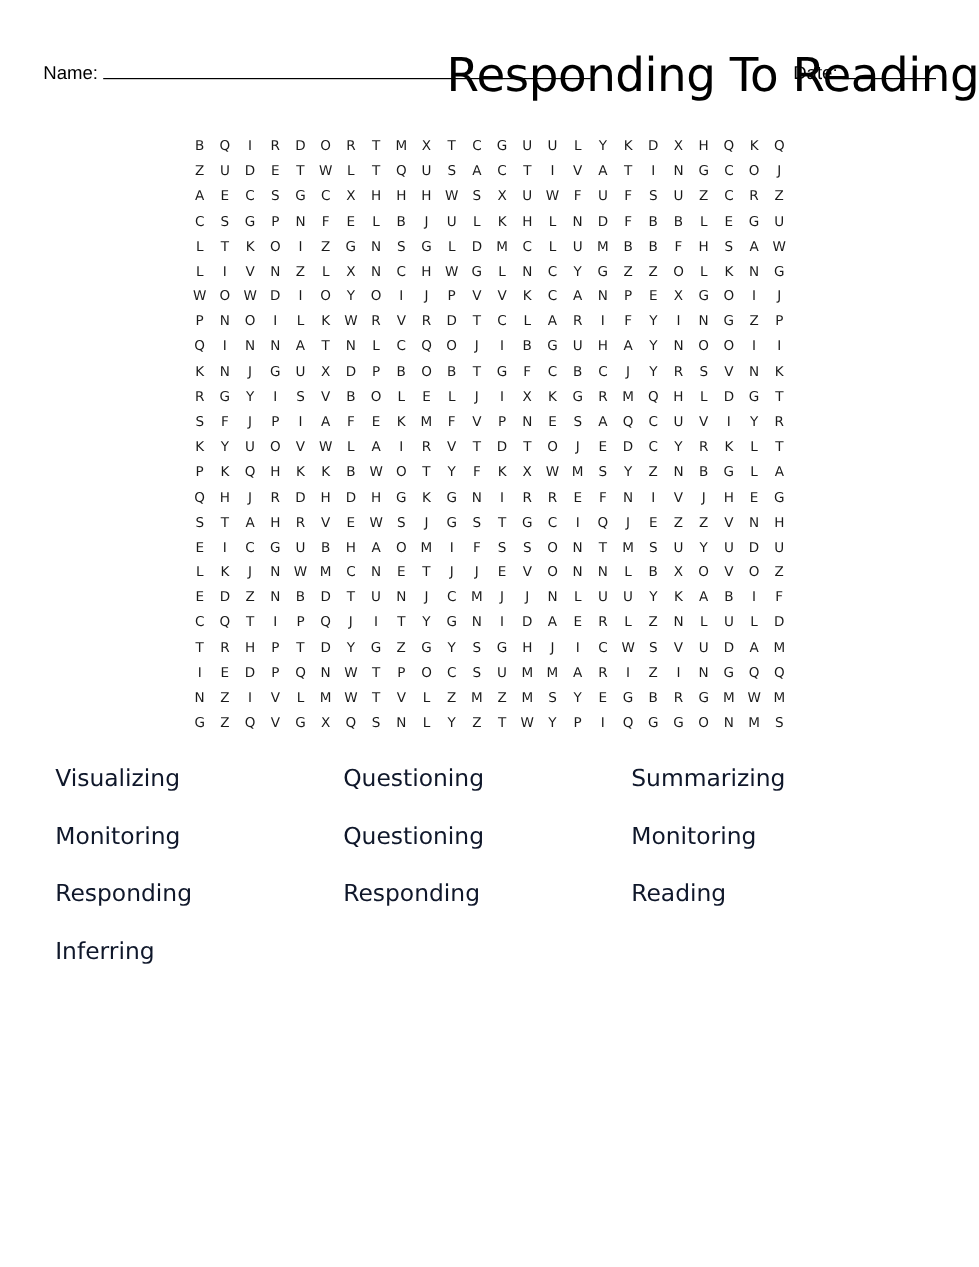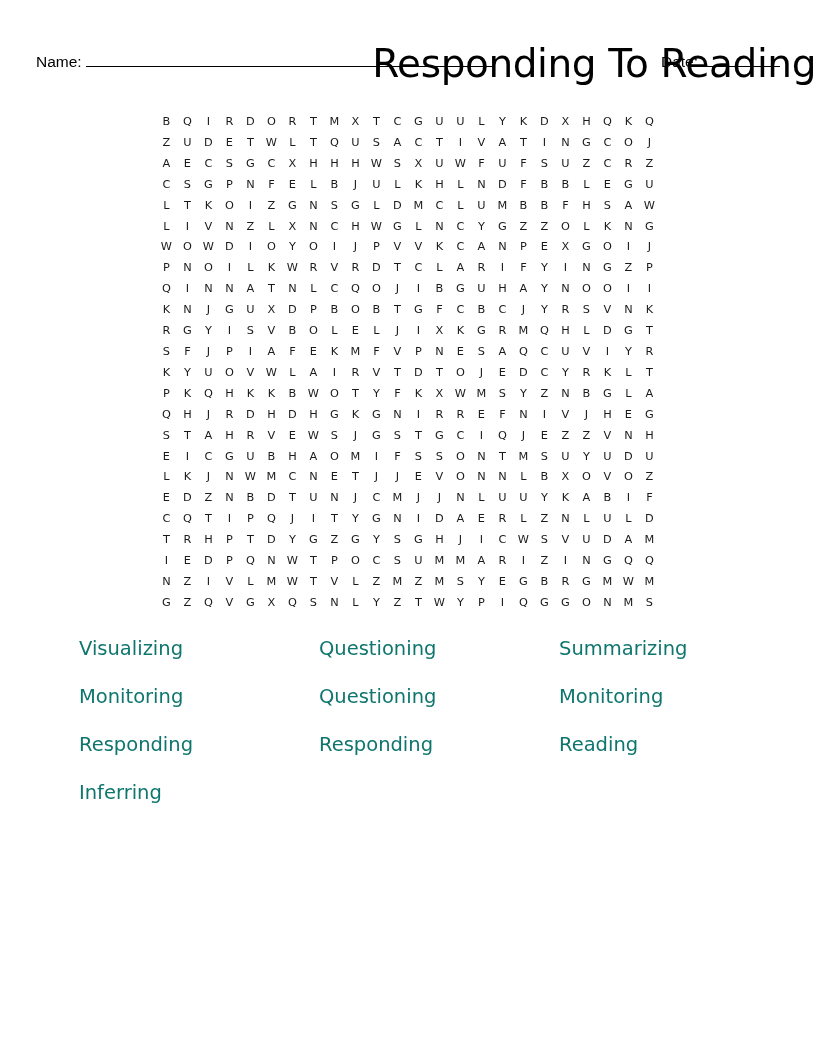--- a/index.html
+++ b/index.html
@@ -101,23 +101,22 @@
     display: grid;
     grid-template-columns: 240px 240px 220px;
     grid-auto-rows: 48px;
     align-items: start;
   }
   .word-item {
     font-family: "DejaVu Sans", sans-serif;
     font-size: 19.5px;
     line-height: 26px;
     font-weight: 400;
-    color: #0f766e;
+    color: #0f172a;
     white-space: nowrap;
-    margin-left: 33px;
   }
 </style>
 </head>
 <body>
 
 <div class="header-row">
   <div class="field">
     <span class="field-label">Name:</span>
     <span class="field-rule name-rule"></span>
   </div>

